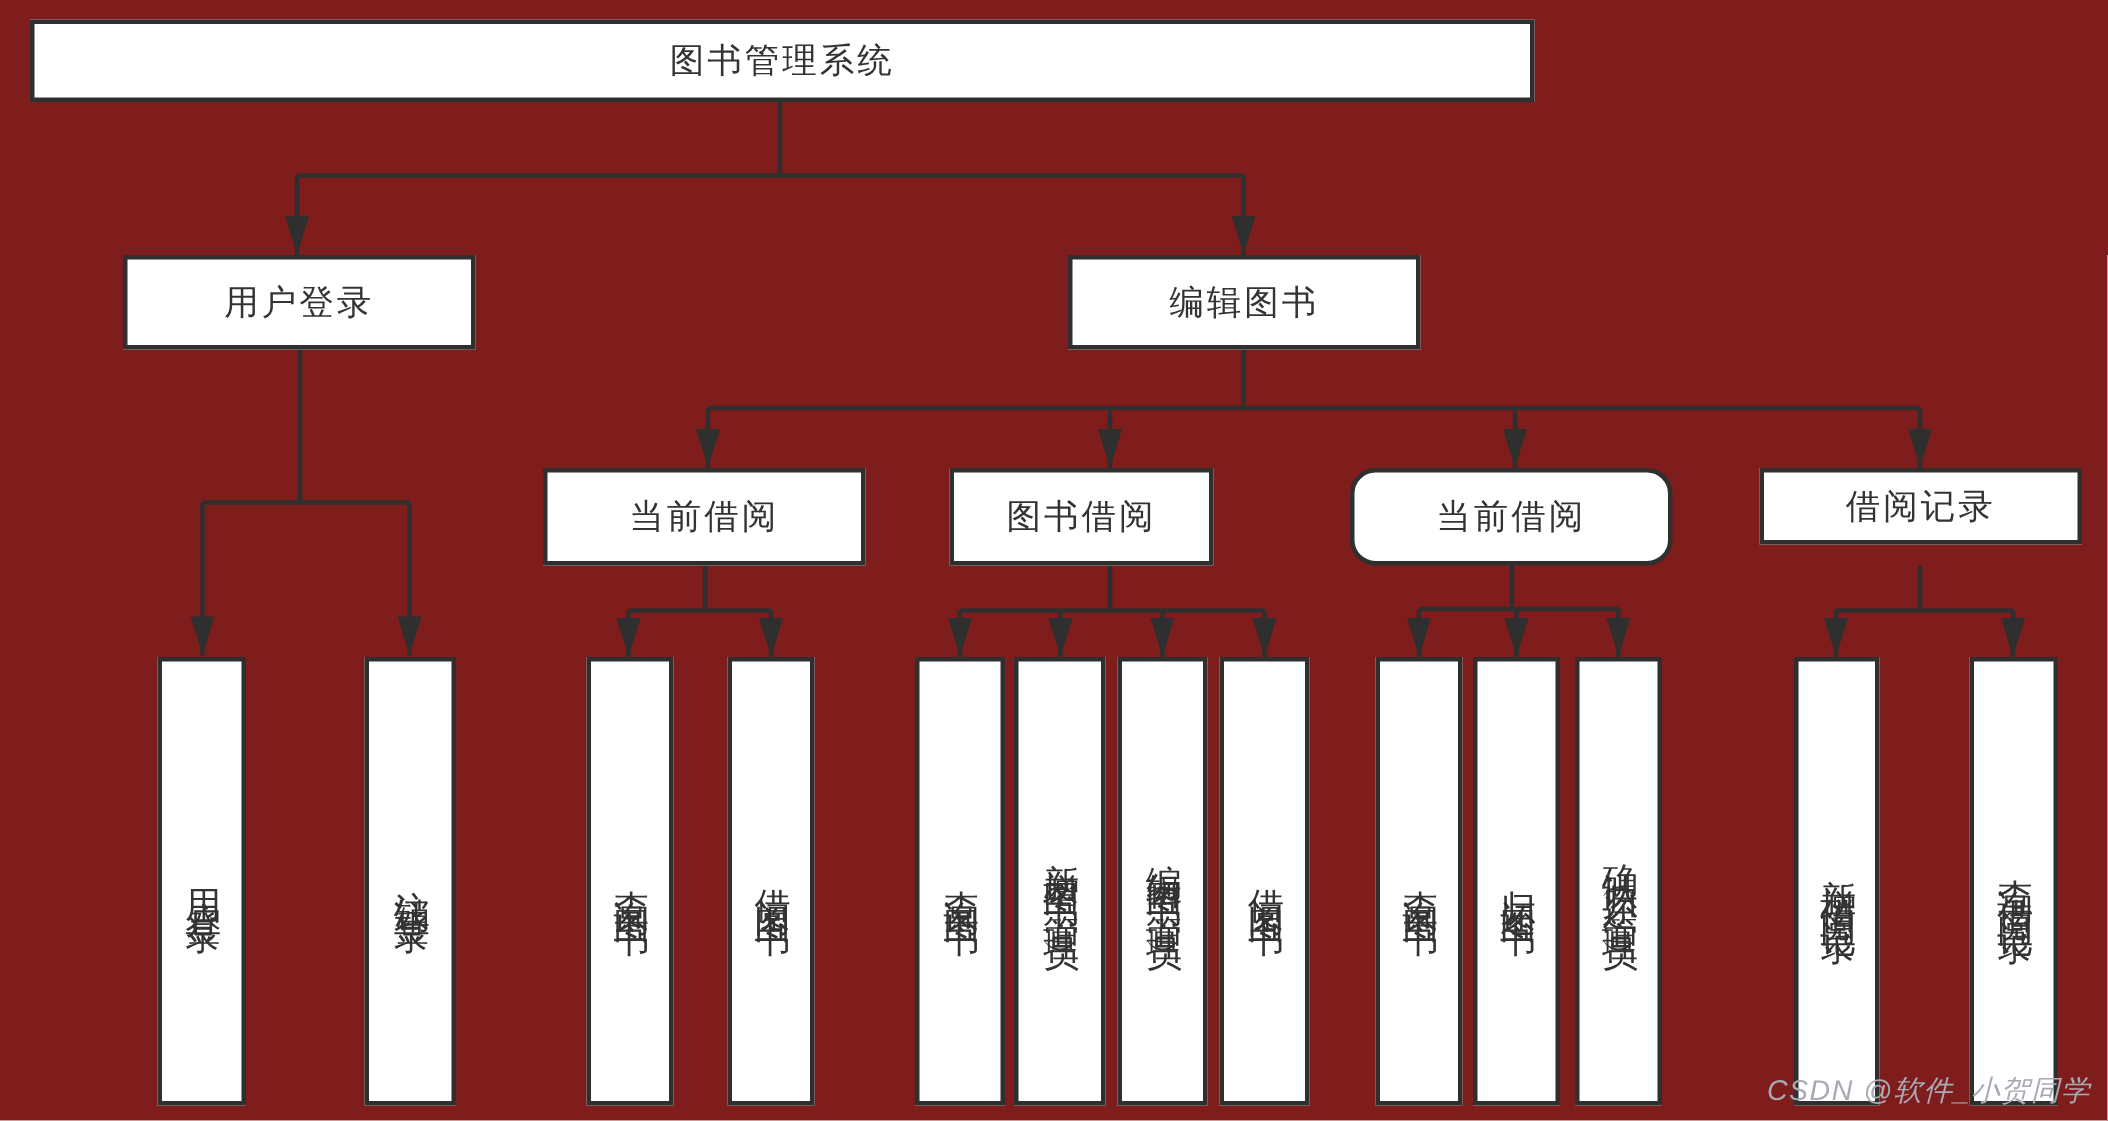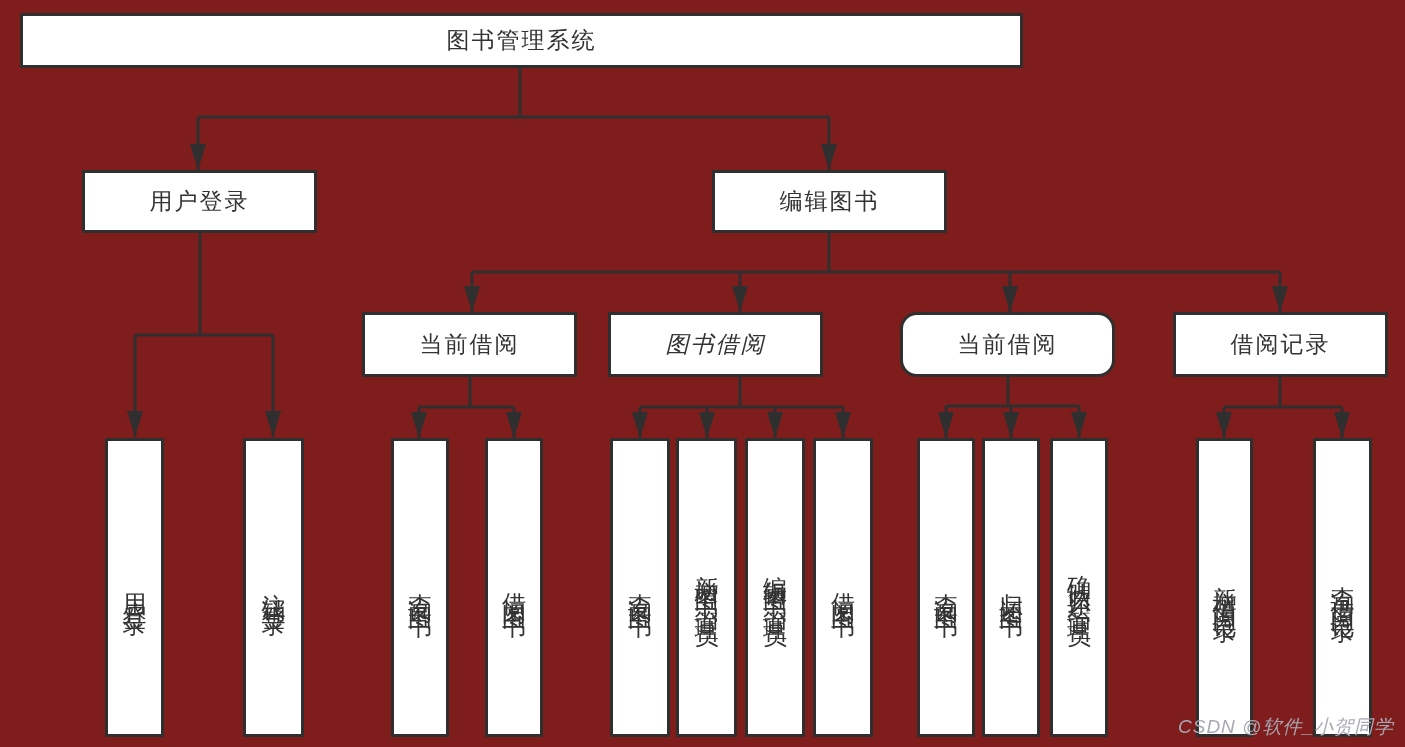--- a/index.html
+++ b/index.html
@@ -89,23 +89,23 @@
       <polygon points="1334,412 1350,412 1342,438"></polygon>
     </g>
   </svg>
 
   <div class="node h" style="left:20px;top:13px;width:1003px;height:55px;">图书管理系统</div>
 
   <div class="node h" style="left:82px;top:170px;width:235px;height:63px;">用户登录</div>
   <div class="node h" style="left:712px;top:170px;width:235px;height:63px;">编辑图书</div>
 
   <div class="node h" style="left:362px;top:312px;width:215px;height:65px;">当前借阅</div>
-  <div class="node h" style="left:608px;top:312px;width:215px;height:65px;font-style:italic;">图书借阅</div>
+  <div class="node h" style="left:633px;top:312px;width:176px;height:65px;">图书借阅</div>
   <div class="node h" style="left:900px;top:312px;width:215px;height:65px;border-radius:17px;">当前借阅</div>
-  <div class="node h" style="left:1173px;top:312px;width:215px;height:65px;">借阅记录</div>
+  <div class="node h" style="left:1173px;top:312px;width:215px;height:51px;">借阅记录</div>
 
   <div class="node v" style="left:105px;top:438px;width:59px;height:299px;">用户登录</div>
   <div class="node v" style="left:243px;top:438px;width:61px;height:299px;">注销登录</div>
 
   <div class="node v" style="left:391px;top:438px;width:58px;height:299px;">查询图书</div>
   <div class="node v" style="left:485px;top:438px;width:58px;height:299px;">借阅图书</div>
 
   <div class="node v" style="left:610px;top:438px;width:60px;height:299px;">查询图书</div>
   <div class="node v" style="left:676px;top:438px;width:61px;height:299px;">新增图书（管理员）</div>
   <div class="node v" style="left:745px;top:438px;width:60px;height:299px;">编辑图书（管理员）</div>

